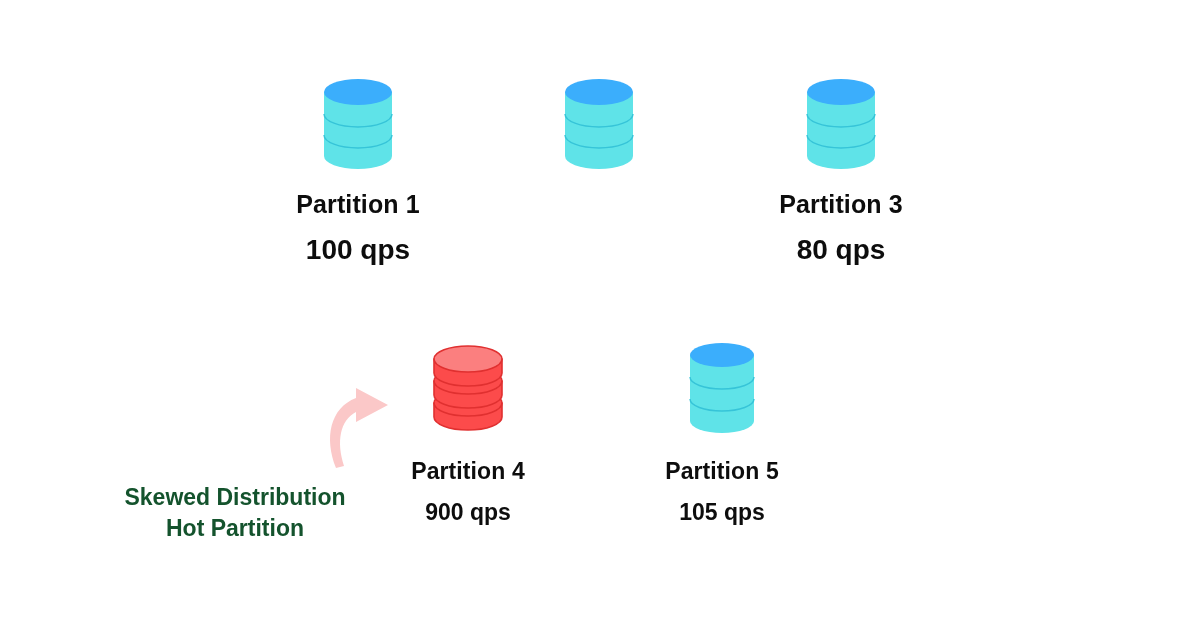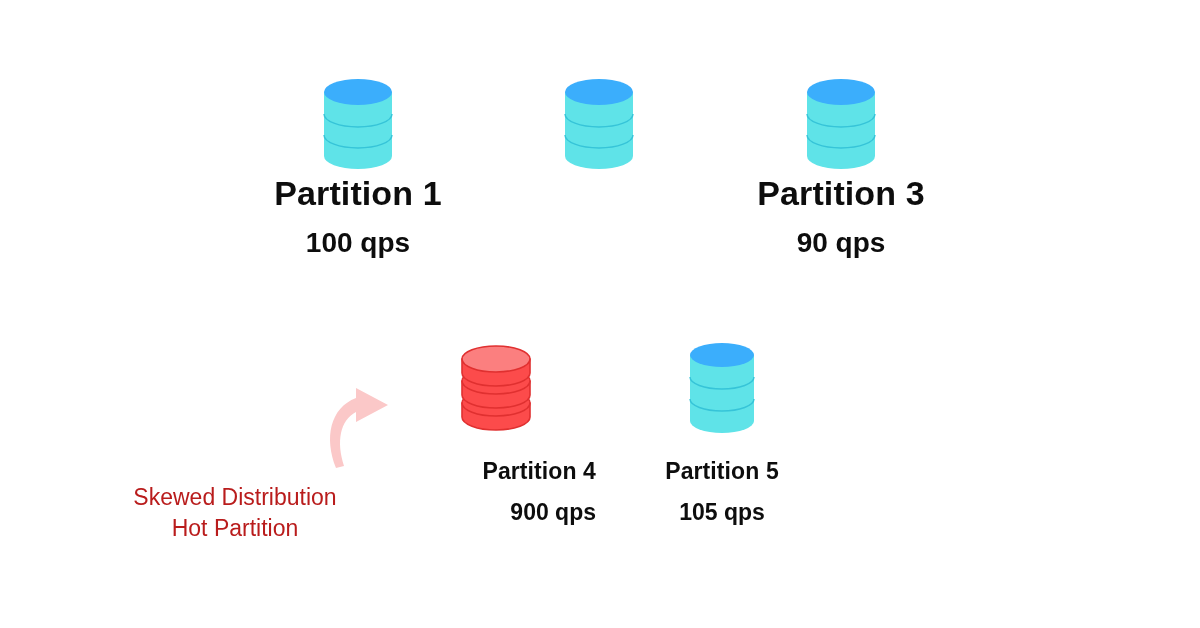--- a/index.html
+++ b/index.html
@@ -45,46 +45,46 @@
     white-space: nowrap;
   }
 
   .qps {
     font-weight: 600;
     color: #0d0d0d;
     white-space: nowrap;
   }
 
   
-  .row-top .label { font-size: 34px; line-height: 1; margin-top: 6px; }
+  .row-top .label { font-size: 25px; line-height: 1; margin-top: 22px; }
   .row-top .qps   { font-size: 28px; line-height: 1; margin-top: 19px; }
 
   
   .row-bot .label { font-size: 23px; line-height: 1; margin-top: 19px; }
   .row-bot .qps   { font-size: 23px; line-height: 1; margin-top: 18px; }
 
   #p1 { left: 258px; top: 78px;  width: 200px; }
   #p2 { left: 499px; top: 78px;  width: 200px; }
   #p3 { left: 741px; top: 78px;  width: 200px; }
 
-  #p4 { left: 396px; top: 341px; width: 200px; text-align: right; }
+  #p4 { left: 368px; top: 341px; width: 200px; }
   #p5 { left: 622px; top: 341px; width: 200px; }
 
   #skew-note {
     position: absolute;
     left: 85px;
     top: 482px;
     width: 300px;
     text-align: center;
   }
   #skew-note .note-line {
     font-size: 23px;
-    font-weight: 400;
+    font-weight: 700;
     line-height: 1.33;
-    color: #b91c1c;
+    color: #14532d;
     white-space: nowrap;
   }
 
   #arrow {
     position: absolute;
     left: 322px;
     top: 388px;
     width: 80px;
     height: 82px;
   }
@@ -121,21 +121,21 @@
   <div class="node row-top" id="p3">
     <div class="db-wrap">
       <svg class="db-svg" width="200" height="92" viewBox="0 0 200 92">
         <path d="M66 14 L66 78 A34 13 0 0 0 134 78 L134 14 Z" fill="#5FE3E8"></path>
         <ellipse cx="100" cy="14" rx="34" ry="13" fill="#3BAEFC"></ellipse>
         <path d="M66 36 A34 13 0 0 0 134 36" fill="none" stroke="#36C4D8" stroke-width="1.4"></path>
         <path d="M66 57 A34 13 0 0 0 134 57" fill="none" stroke="#36C4D8" stroke-width="1.4"></path>
       </svg>
     </div>
     <div class="label">Partition 3</div>
-    <div class="qps">90 qps</div>
+    <div class="qps">80 qps</div>
   </div>
 
   <div class="node row-bot" id="p4">
     <div class="db-wrap">
       <svg class="db-svg" width="200" height="100" viewBox="0 0 200 100">
 
         <path d="M66 62 L66 76 A34 13 0 0 0 134 76 L134 62 Z" fill="#FC4B4B" stroke="#E03030" stroke-width="1.6" stroke-linejoin="round"></path>
         <ellipse cx="100" cy="62" rx="34" ry="13" fill="#FC4B4B" stroke="#E03030" stroke-width="1.6"></ellipse>
 
         <path d="M66 40 L66 54 A34 13 0 0 0 134 54 L134 40 Z" fill="#FC4B4B" stroke="#E03030" stroke-width="1.6" stroke-linejoin="round"></path>

